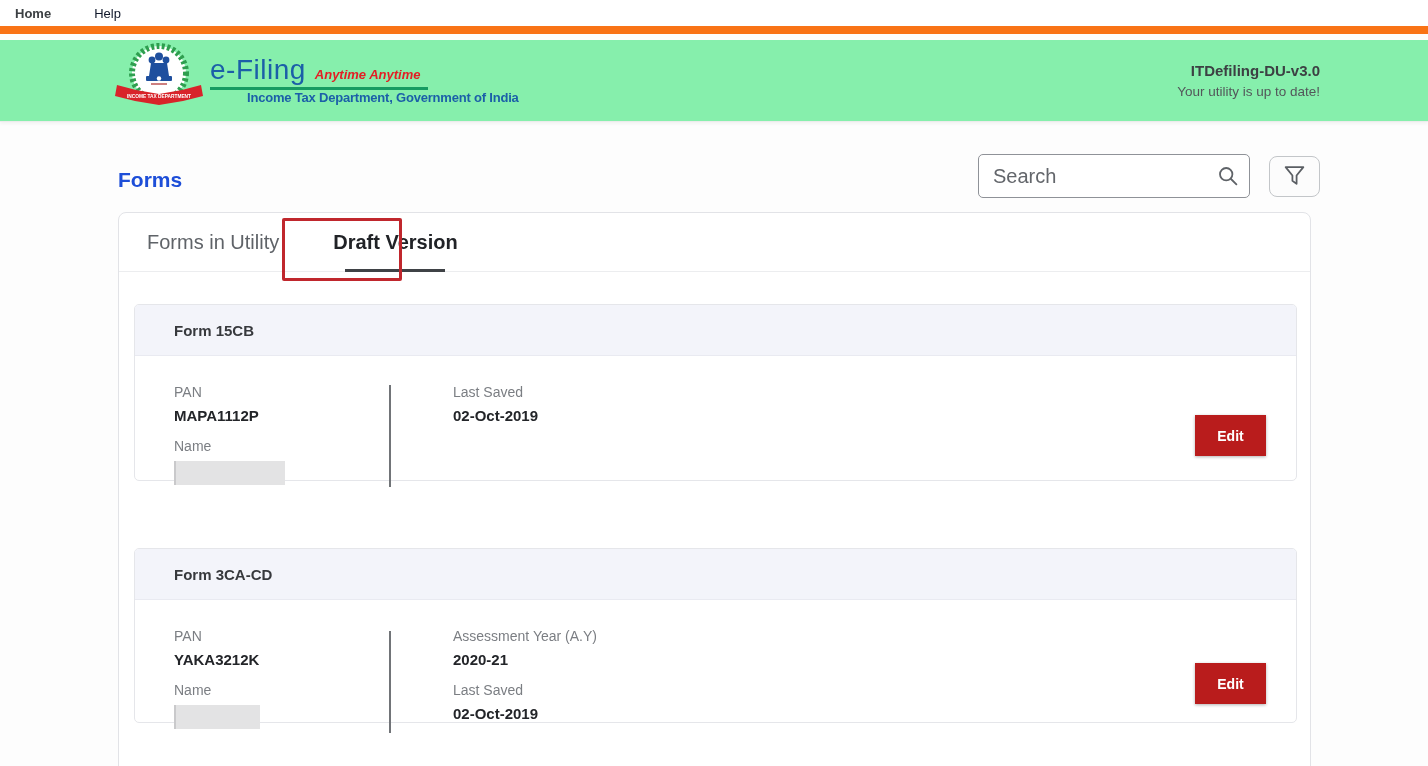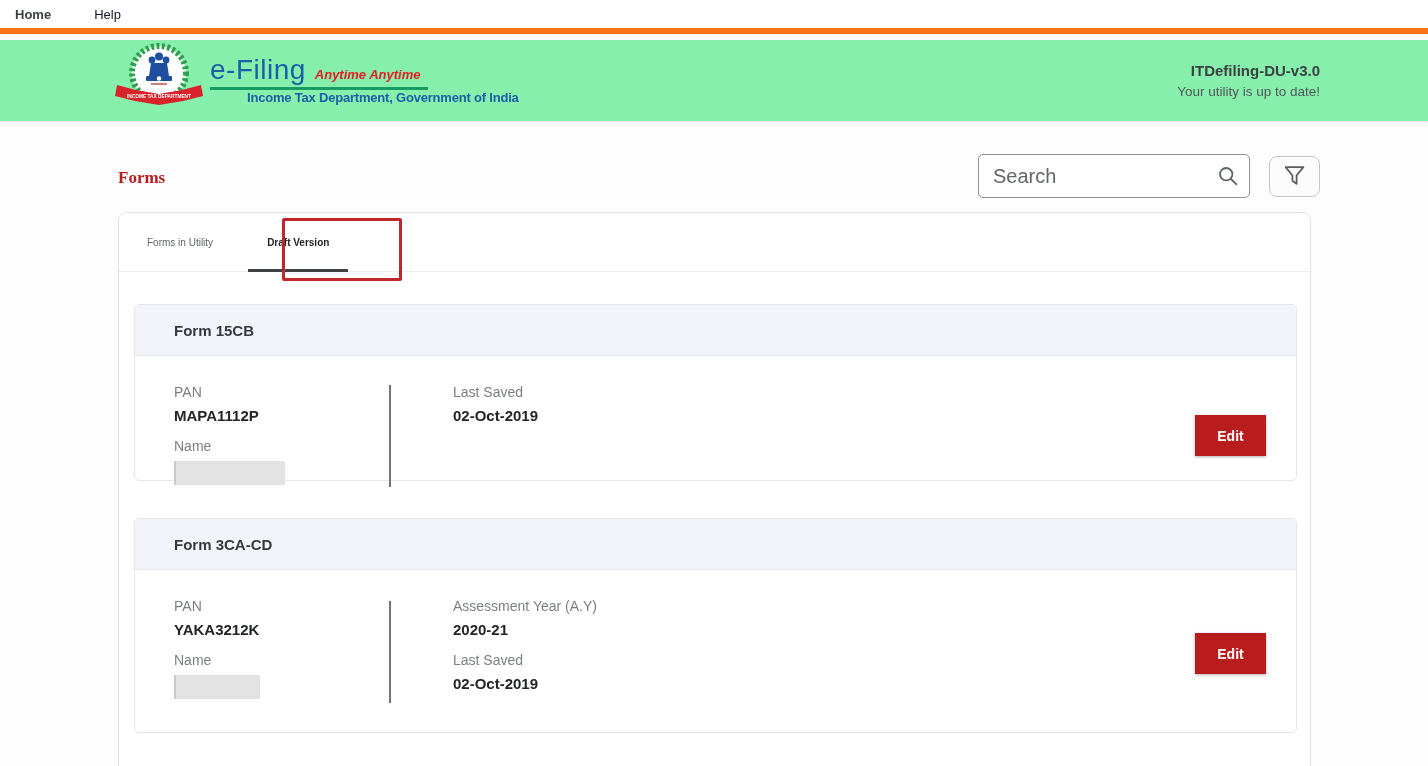--- a/index.html
+++ b/index.html
@@ -8,21 +8,21 @@
     position: relative;
     overflow: hidden;
     background: #fdfdfd;
     font-family: "Liberation Sans", sans-serif;
     color: #202124;
   }
 
   
   .menubar {
     position: absolute; top: 0; left: 0; width: 1428px; height: 34px;
-    background: #ffffff; border-bottom: 6px solid #f97316;
+    background: #ffffff; border-bottom: 8px solid #f97316;
     display: flex; align-items: center;
   }
   .menu-item { font-size: 13px; color: #0f172a; cursor: default; }
   .menu-item.first { margin-left: 15px; font-weight: bold; color: #3c4043; }
   .menu-item.second { margin-left: 43px; }
 
   
   .header {
     position: absolute; top: 40px; left: 0; width: 1428px; height: 82px;
     background: #86efac; border-bottom: 1px solid #ececec;
@@ -32,21 +32,21 @@
   .brand-row { position: absolute; left: 210px; top: 14px; display: flex; align-items: baseline; }
   .brand { font-size: 28px; font-weight: 500; color: #1b5fa8; letter-spacing: 0.5px; }
   .tagline { font-size: 13px; font-weight: bold; font-style: italic; color: #e31e24; margin-left: 9px; }
   .brand-line { position: absolute; left: 210px; top: 47px; width: 218px; height: 3px; background: #169b62; }
   .brand-sub { position: absolute; left: 210px; top: 50px; font-size: 13px; font-weight: bold; color: #1b5fa8; letter-spacing: -0.2px; padding-left: 37px; }
   .utility { position: absolute; right: 108px; top: 22px; text-align: right; }
   .utility-version { font-size: 15px; font-weight: bold; color: #3c4043; }
   .utility-status { font-size: 13.5px; color: #53565a; margin-top: 5px; }
 
   
-  .page-title { position: absolute; left: 118px; top: 168px; font-size: 17px; font-weight: bold; color: #b91c1c; font-family: Liberation Serif, serif; }
+  .page-title { position: absolute; left: 118px; top: 168px; font-size: 21px; font-weight: bold; color: #1d4ed8; }
   .search-wrap { position: absolute; left: 978px; top: 154px; width: 272px; height: 44px; }
   .search-input {
     width: 100%; height: 100%; border: 1px solid #8f9298; border-radius: 5px;
     background: #fff; padding: 0 44px 0 14px; font-size: 20px; color: #202124;
     font-family: "Liberation Sans", sans-serif; outline: none;
   }
   .search-input::placeholder { color: #63666b; }
   .search-icon { position: absolute; right: 11px; top: 11px; width: 22px; height: 22px; }
   .filter-btn {
     position: absolute; left: 1269px; top: 156px; width: 51px; height: 41px;
@@ -56,21 +56,21 @@
 
   
   .container {
     position: absolute; left: 118px; top: 212px; width: 1193px; height: 585px;
     background: #ffffff; border: 1px solid #e2e3e7; border-radius: 8px;
   }
   .tabbar {
     position: relative; height: 59px; border-bottom: 1px solid #ecedef;
     display: flex; align-items: center;
   }
-  .tab { font-size: 10px; cursor: pointer; }
+  .tab { font-size: 20px; cursor: pointer; }
   .tab.inactive { margin-left: 28px; color: #5f6368; }
   .tab.active {
     margin-left: 54px; position: relative; height: 100%;
     display: flex; align-items: center;
     color: #212327; font-weight: bold;
   }
   .tab-indicator {
     position: absolute; bottom: -1px; left: 50%; transform: translateX(-50%);
     width: 100px; height: 3px; background: #3f4246;
   }
@@ -78,21 +78,21 @@
     position: absolute; left: 163px; top: 5px; width: 120px; height: 63px;
     border: 3px solid #c0272d; border-radius: 2px; pointer-events: none;
   }
 
   
   .card {
     position: absolute; left: 15px; width: 1163px;
     background: #fff; border: 1px solid #e5e6ea; border-radius: 5px;
   }
   .card1 { top: 91px; height: 177px; }
-  .card2 { top: 305px; height: 215px; }
+  .card2 { top: 335px; height: 175px; }
   .card-header {
     height: 51px; background: #f3f4fa; border-bottom: 1px solid #e9eaf1;
     border-radius: 4px 4px 0 0; display: flex; align-items: center; padding-left: 39px;
   }
   .card-title { font-size: 15px; font-weight: bold; color: #37393d; }
   .card-body { position: relative; height: calc(100% - 51px); }
   .col { position: absolute; top: 28px; }
   .col-left { left: 39px; }
   .col-right { left: 318px; }
   .fg { margin-bottom: 14px; }

